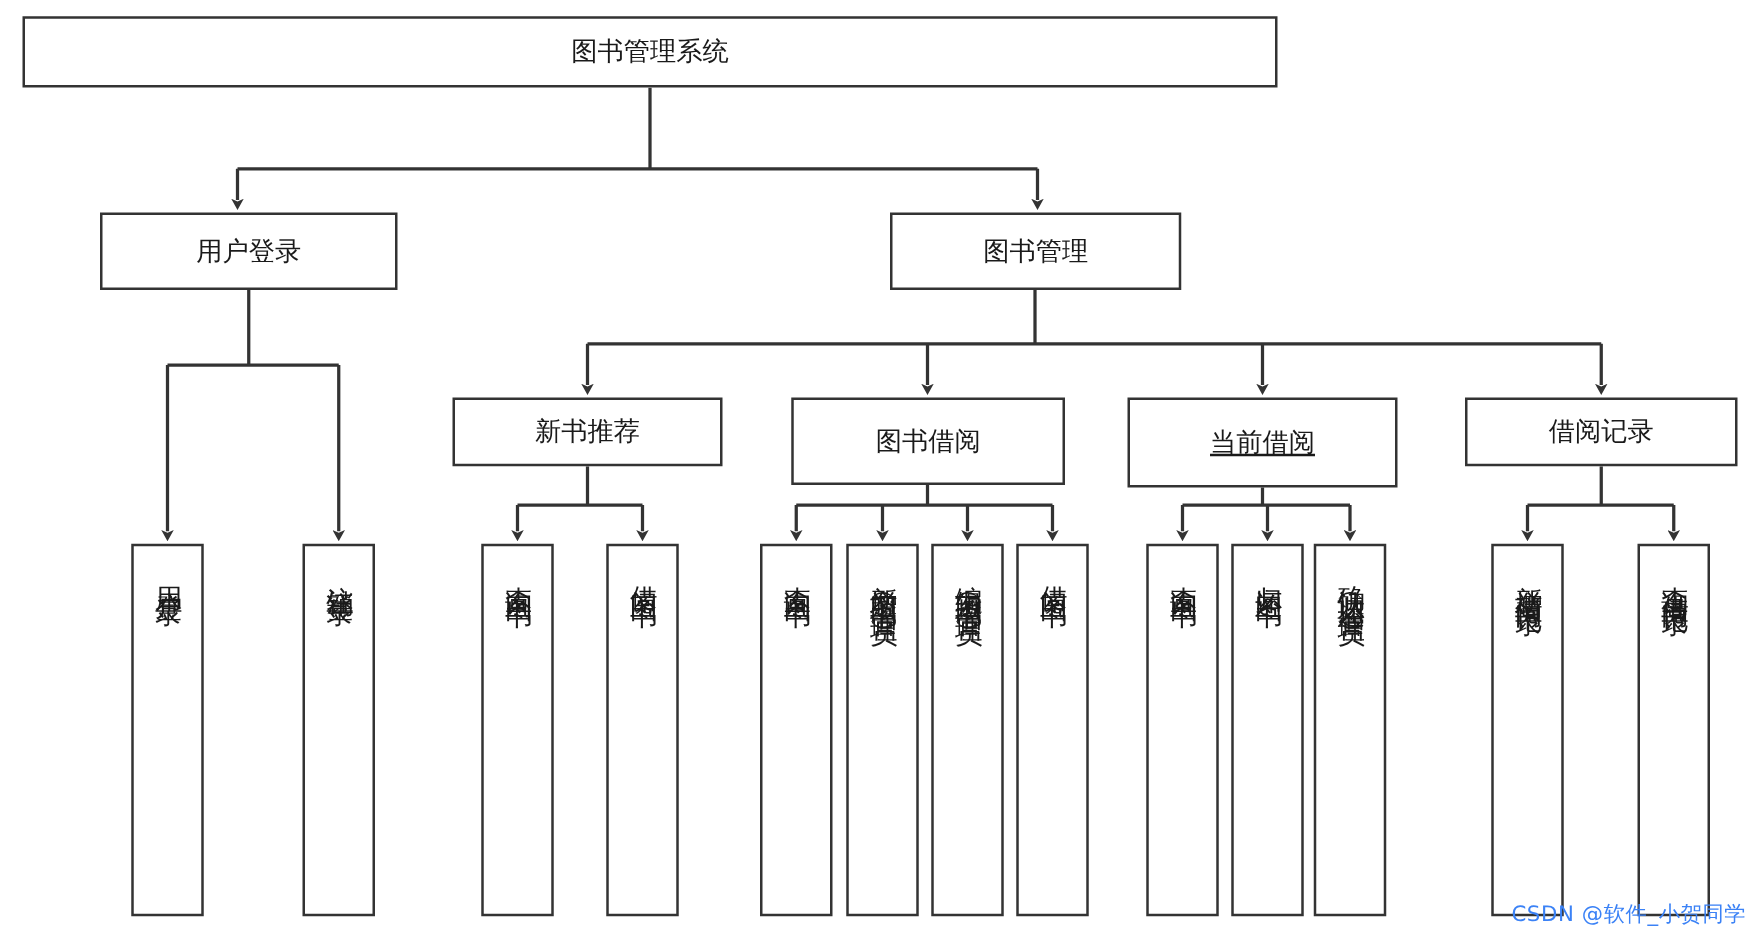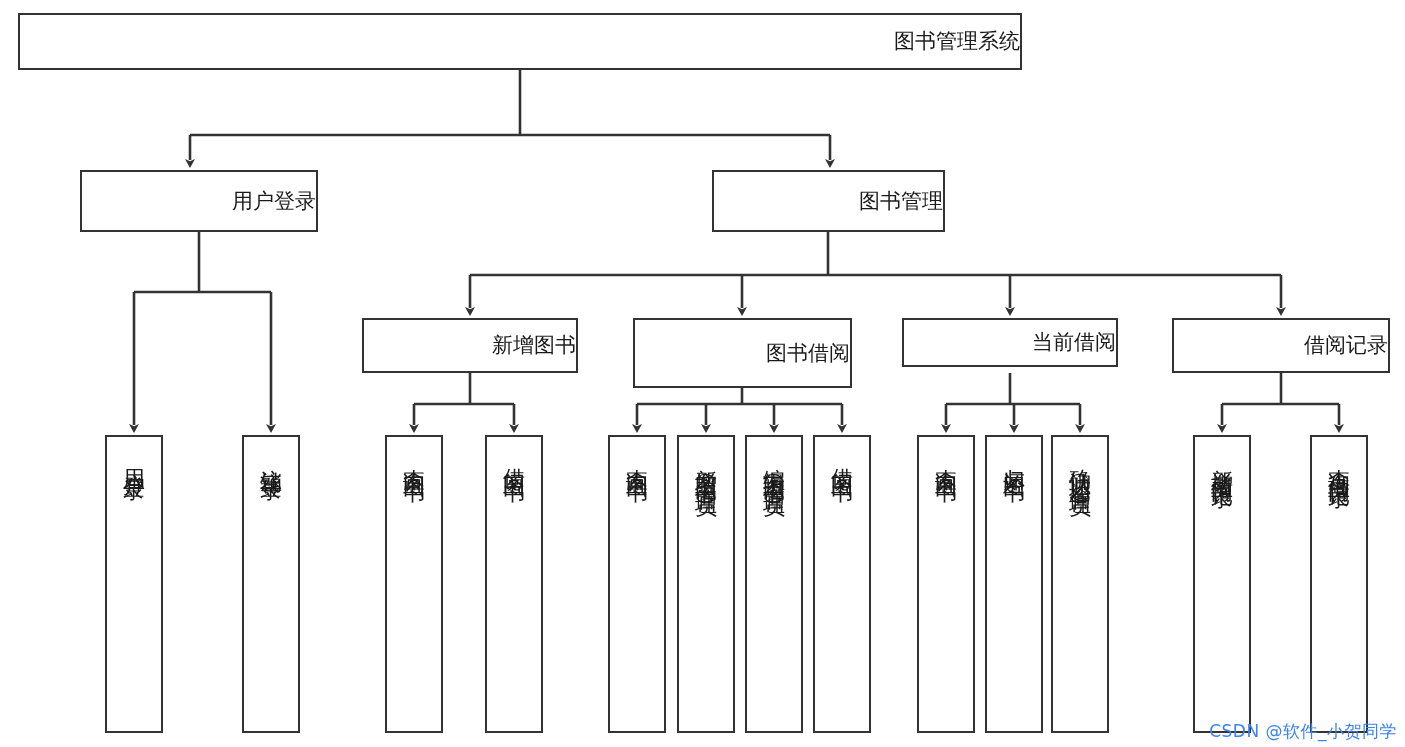--- a/index.html
+++ b/index.html
@@ -13,21 +13,21 @@
   #stage{position:absolute;left:0;top:0;width:1405px;height:747px;}
   svg#wires{position:absolute;left:0;top:0;width:1405px;height:747px;pointer-events:none;}
 
   .node{
     position:absolute;
     box-sizing:border-box;
     background:#ffffff;
     border:2.5px solid #333333;
     display:flex;
     align-items:center;
-    justify-content:flex-end;
+    justify-content:center;
     color:#1a1a1a;
   }
   .node .lbl{
     display:block;
     line-height:1.0;
     white-space:nowrap;
   }
   
   .h-node .lbl{font-size:21px;}
   .root .lbl{font-size:21px;}
@@ -118,26 +118,26 @@
   </div>
 
   <div class="node h-node" style="left:80px;top:170px;width:238px;height:62px;">
     <span class="lbl">用户登录</span>
   </div>
   <div class="node h-node" style="left:712px;top:170px;width:233px;height:62px;">
     <span class="lbl">图书管理</span>
   </div>
 
   <div class="node h-node" style="left:362px;top:318px;width:216px;height:55px;">
-    <span class="lbl">新增图书</span>
+    <span class="lbl">新书推荐</span>
   </div>
   <div class="node h-node" style="left:633px;top:318px;width:219px;height:70px;">
     <span class="lbl">图书借阅</span>
   </div>
-  <div class="node h-node" style="left:902px;top:318px;width:216px;height:49px;">
+  <div class="node h-node" style="left:902px;top:318px;width:216px;height:72px;text-decoration:underline;">
     <span class="lbl">当前借阅</span>
   </div>
   <div class="node h-node" style="left:1172px;top:318px;width:218px;height:55px;">
     <span class="lbl">借阅记录</span>
   </div>
 
   <div class="node v-node" style="left:105px;top:435px;width:58px;height:298px;">
     <span class="lbl">用户登录</span>
   </div>
   <div class="node v-node" style="left:242px;top:435px;width:58px;height:298px;">

